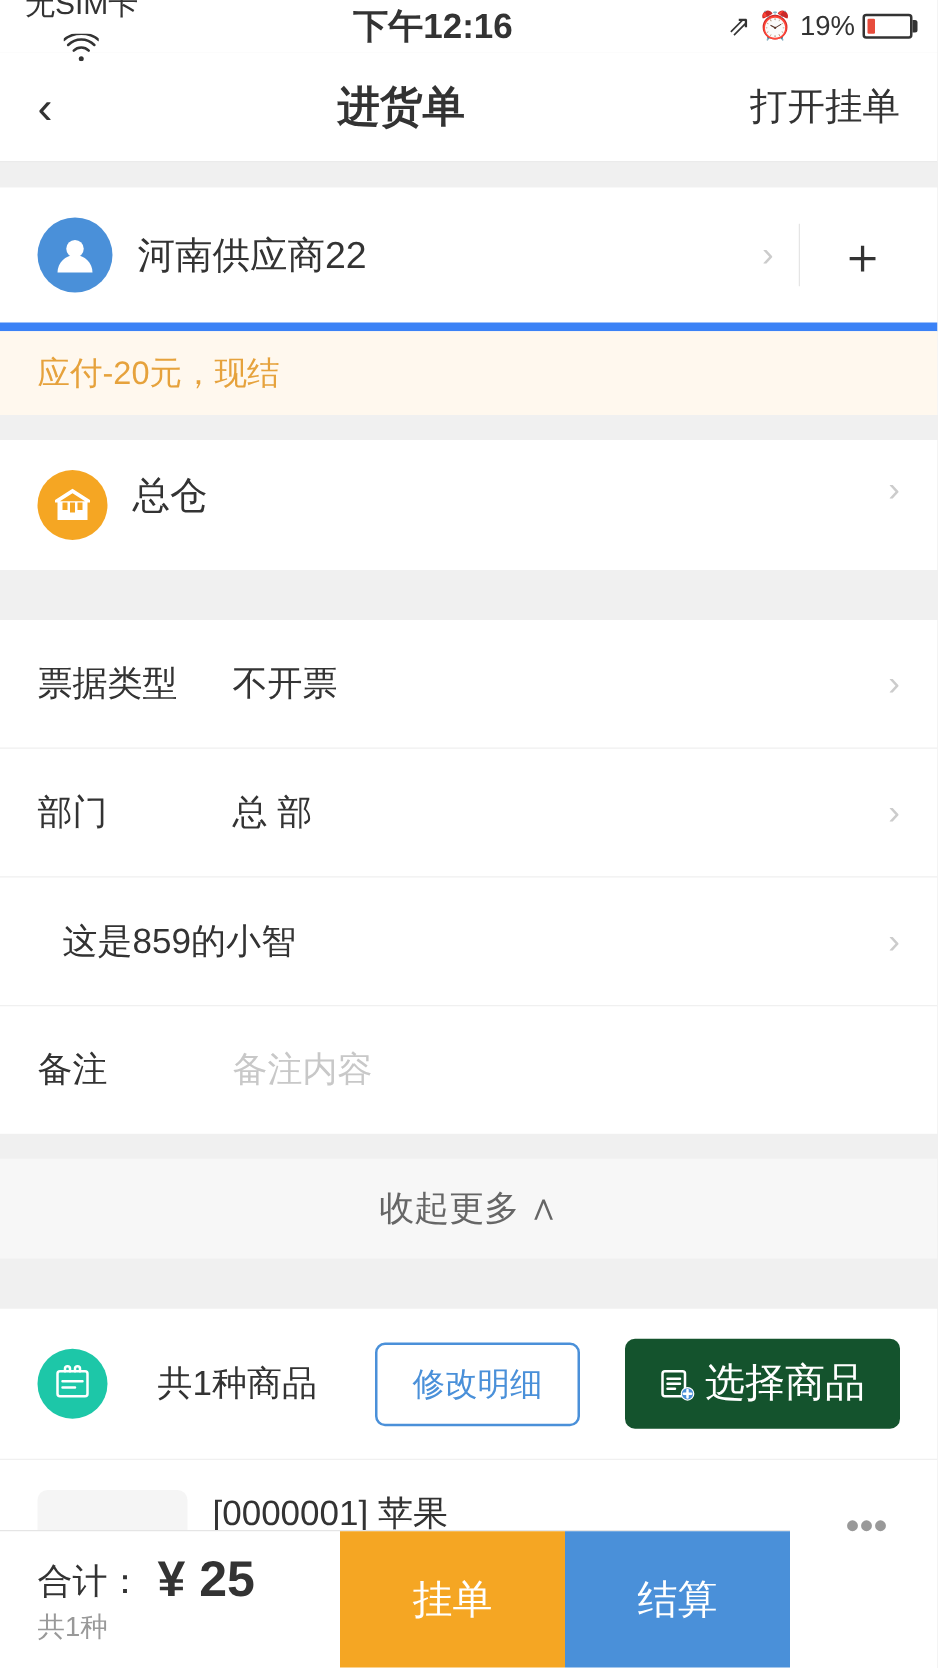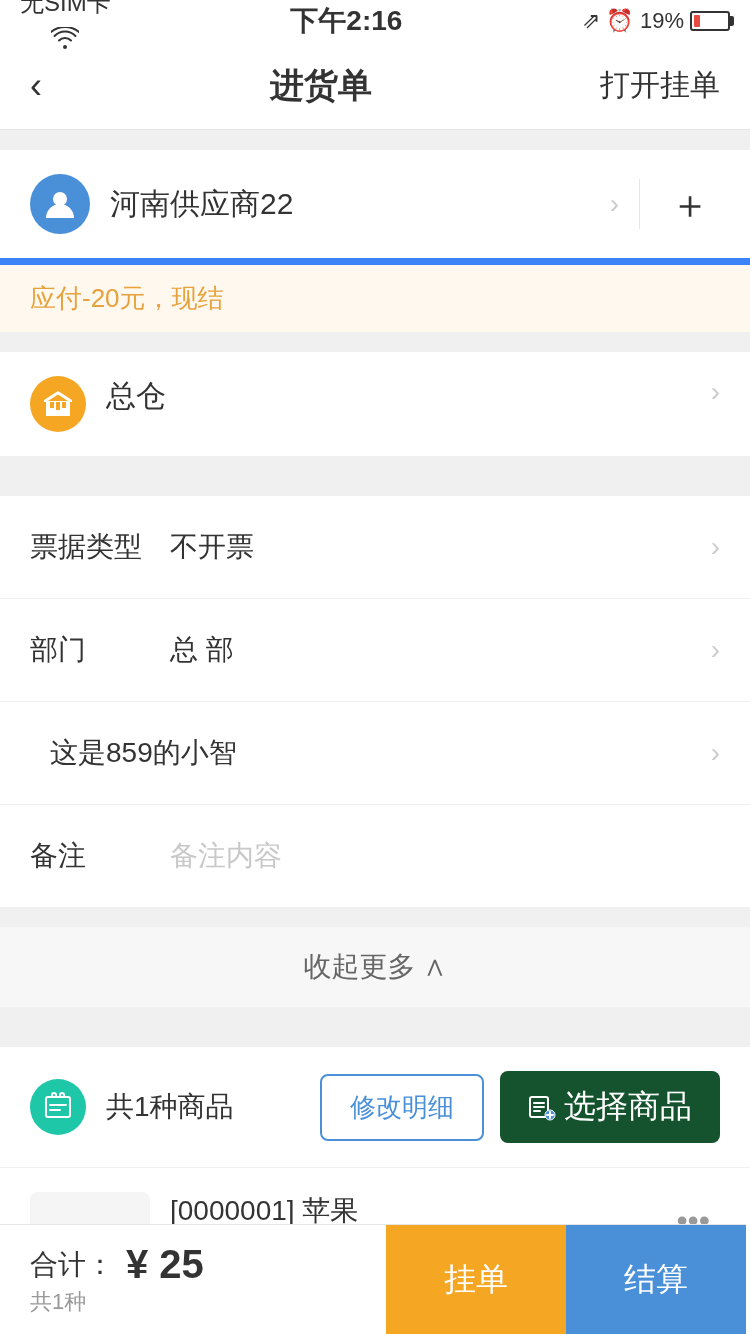--- a/index.html
+++ b/index.html
@@ -152,20 +152,21 @@
     .form-section {
       background: #fff;
       margin-top: 20px;
     }
     .form-row {
       display: flex;
       align-items: center;
       padding: 32px 30px;
       border-bottom: 1px solid #f0f0f0;
       min-height: 96px;
+      gap: 16px;
     }
     .form-row:last-child { border-bottom: none; }
     .form-label {
       color: #333;
       font-size: 28px;
       min-width: 120px;
     }
     .form-value {
       flex: 1;
       font-size: 28px;
@@ -192,20 +193,21 @@
     
     .products-section {
       background: #fff;
       margin-top: 20px;
     }
     .products-header {
       display: flex;
       align-items: center;
       padding: 24px 30px;
       border-bottom: 1px solid #f0f0f0;
+      gap: 20px;
     }
     .products-icon {
       width: 56px; height: 56px;
       border-radius: 50%;
       background: #1dc7a8;
       display: flex; align-items: center; justify-content: center;
       margin-right: 20px;
       flex-shrink: 0;
     }
     .products-count {
@@ -260,21 +262,21 @@
       color: #999;
       font-size: 32px;
       padding: 10px;
       cursor: pointer;
     }
 
     
     .bottom-bar {
       position: fixed;
       bottom: 0;
-      width: 746px;
+      width: 632px;
       height: 110px;
       display: flex;
       align-items: stretch;
       background: #fff;
       border-top: 1px solid #e5e5e5;
     }
     .bottom-total {
       flex: 1;
       display: flex;
       flex-direction: column;
@@ -326,21 +328,21 @@
     <span>无SIM卡</span>
     <span>
       <svg width="28" height="22" viewBox="0 0 28 22" fill="none">
         <path d="M14 18a2 2 0 110 4 2 2 0 010-4z" fill="#333"></path>
         <path d="M8 13.5C9.7 11.8 11.7 11 14 11s4.3.8 6 2.5" stroke="#333" stroke-width="2" fill="none" stroke-linecap="round"></path>
         <path d="M3.5 9C6.5 6 10 4.5 14 4.5S21.5 6 24.5 9" stroke="#333" stroke-width="2" fill="none" stroke-linecap="round"></path>
         <path d="M0 5C3.7 1.8 8.6 0 14 0s10.3 1.8 14 5" stroke="#333" stroke-width="2" fill="none" stroke-linecap="round"></path>
       </svg>
     </span>
   </div>
-  <div class="status-center">下午2:16</div>
+  <div class="status-center">下午12:16</div>
   <div class="status-right">
     <span>⇗</span>
     <span>⏰</span>
     <span>19%</span>
     <div class="battery-icon">
       <div class="battery-fill"></div>
       <div class="battery-tip"></div>
     </div>
   </div>
 </div>

